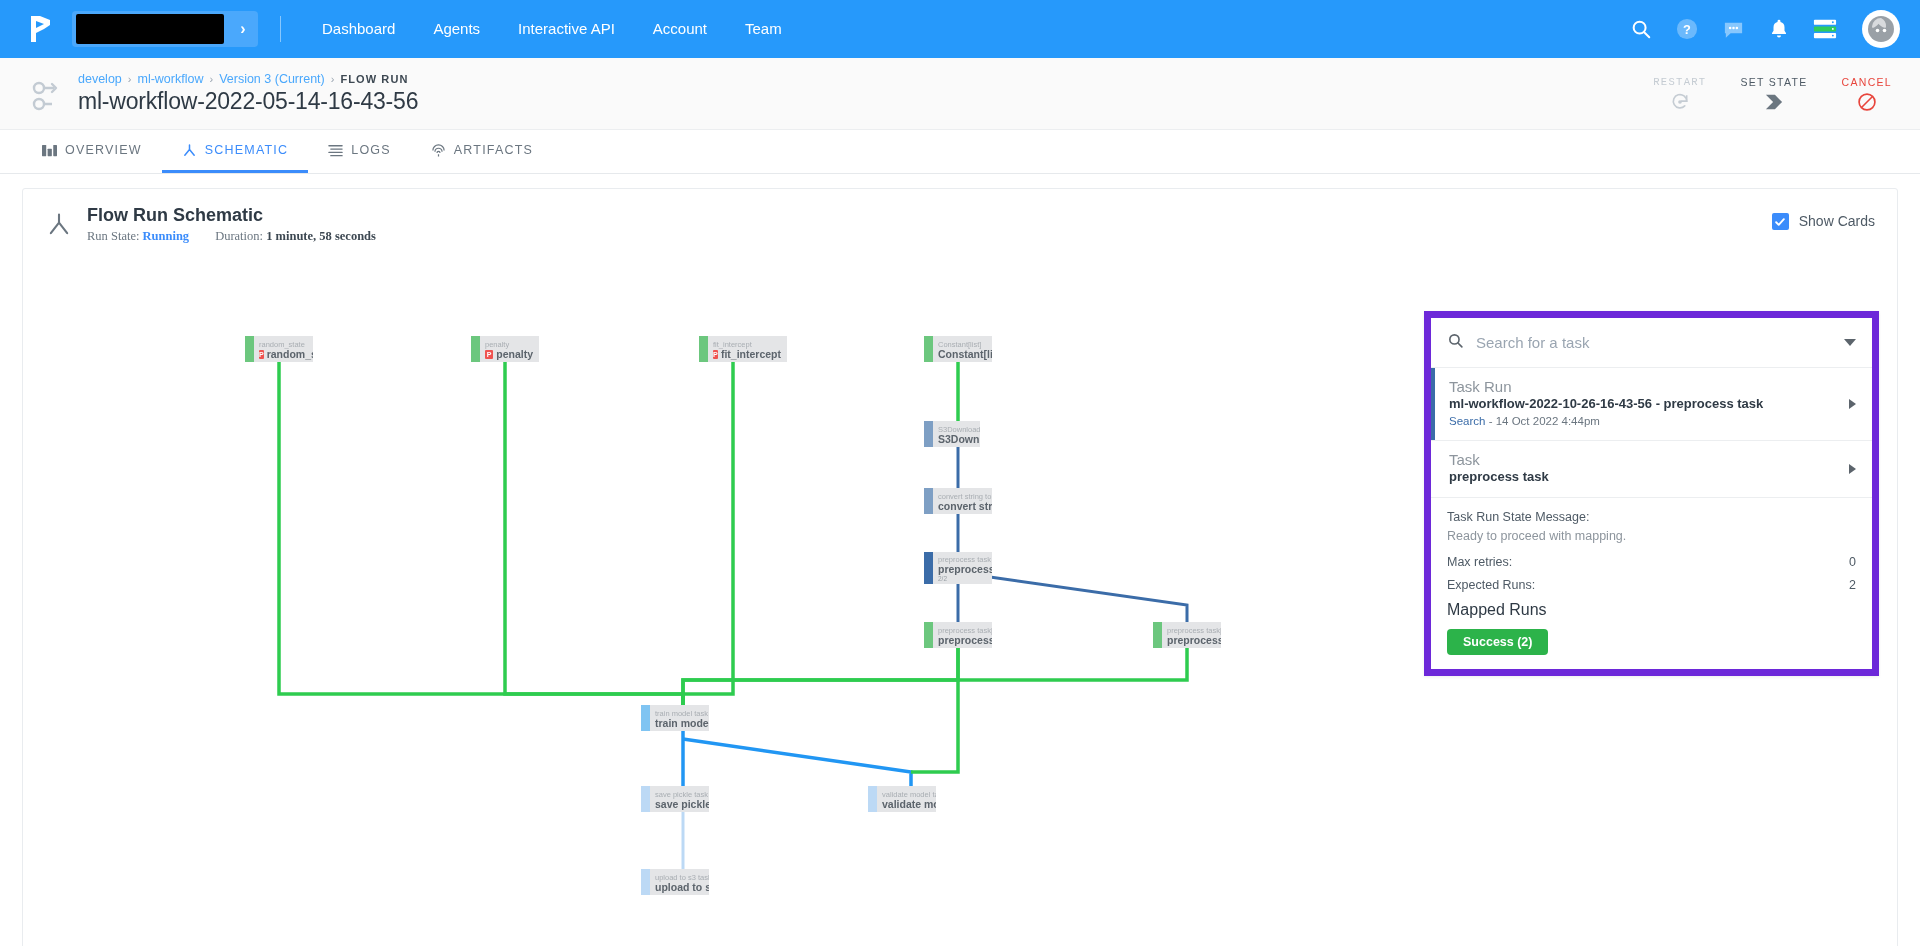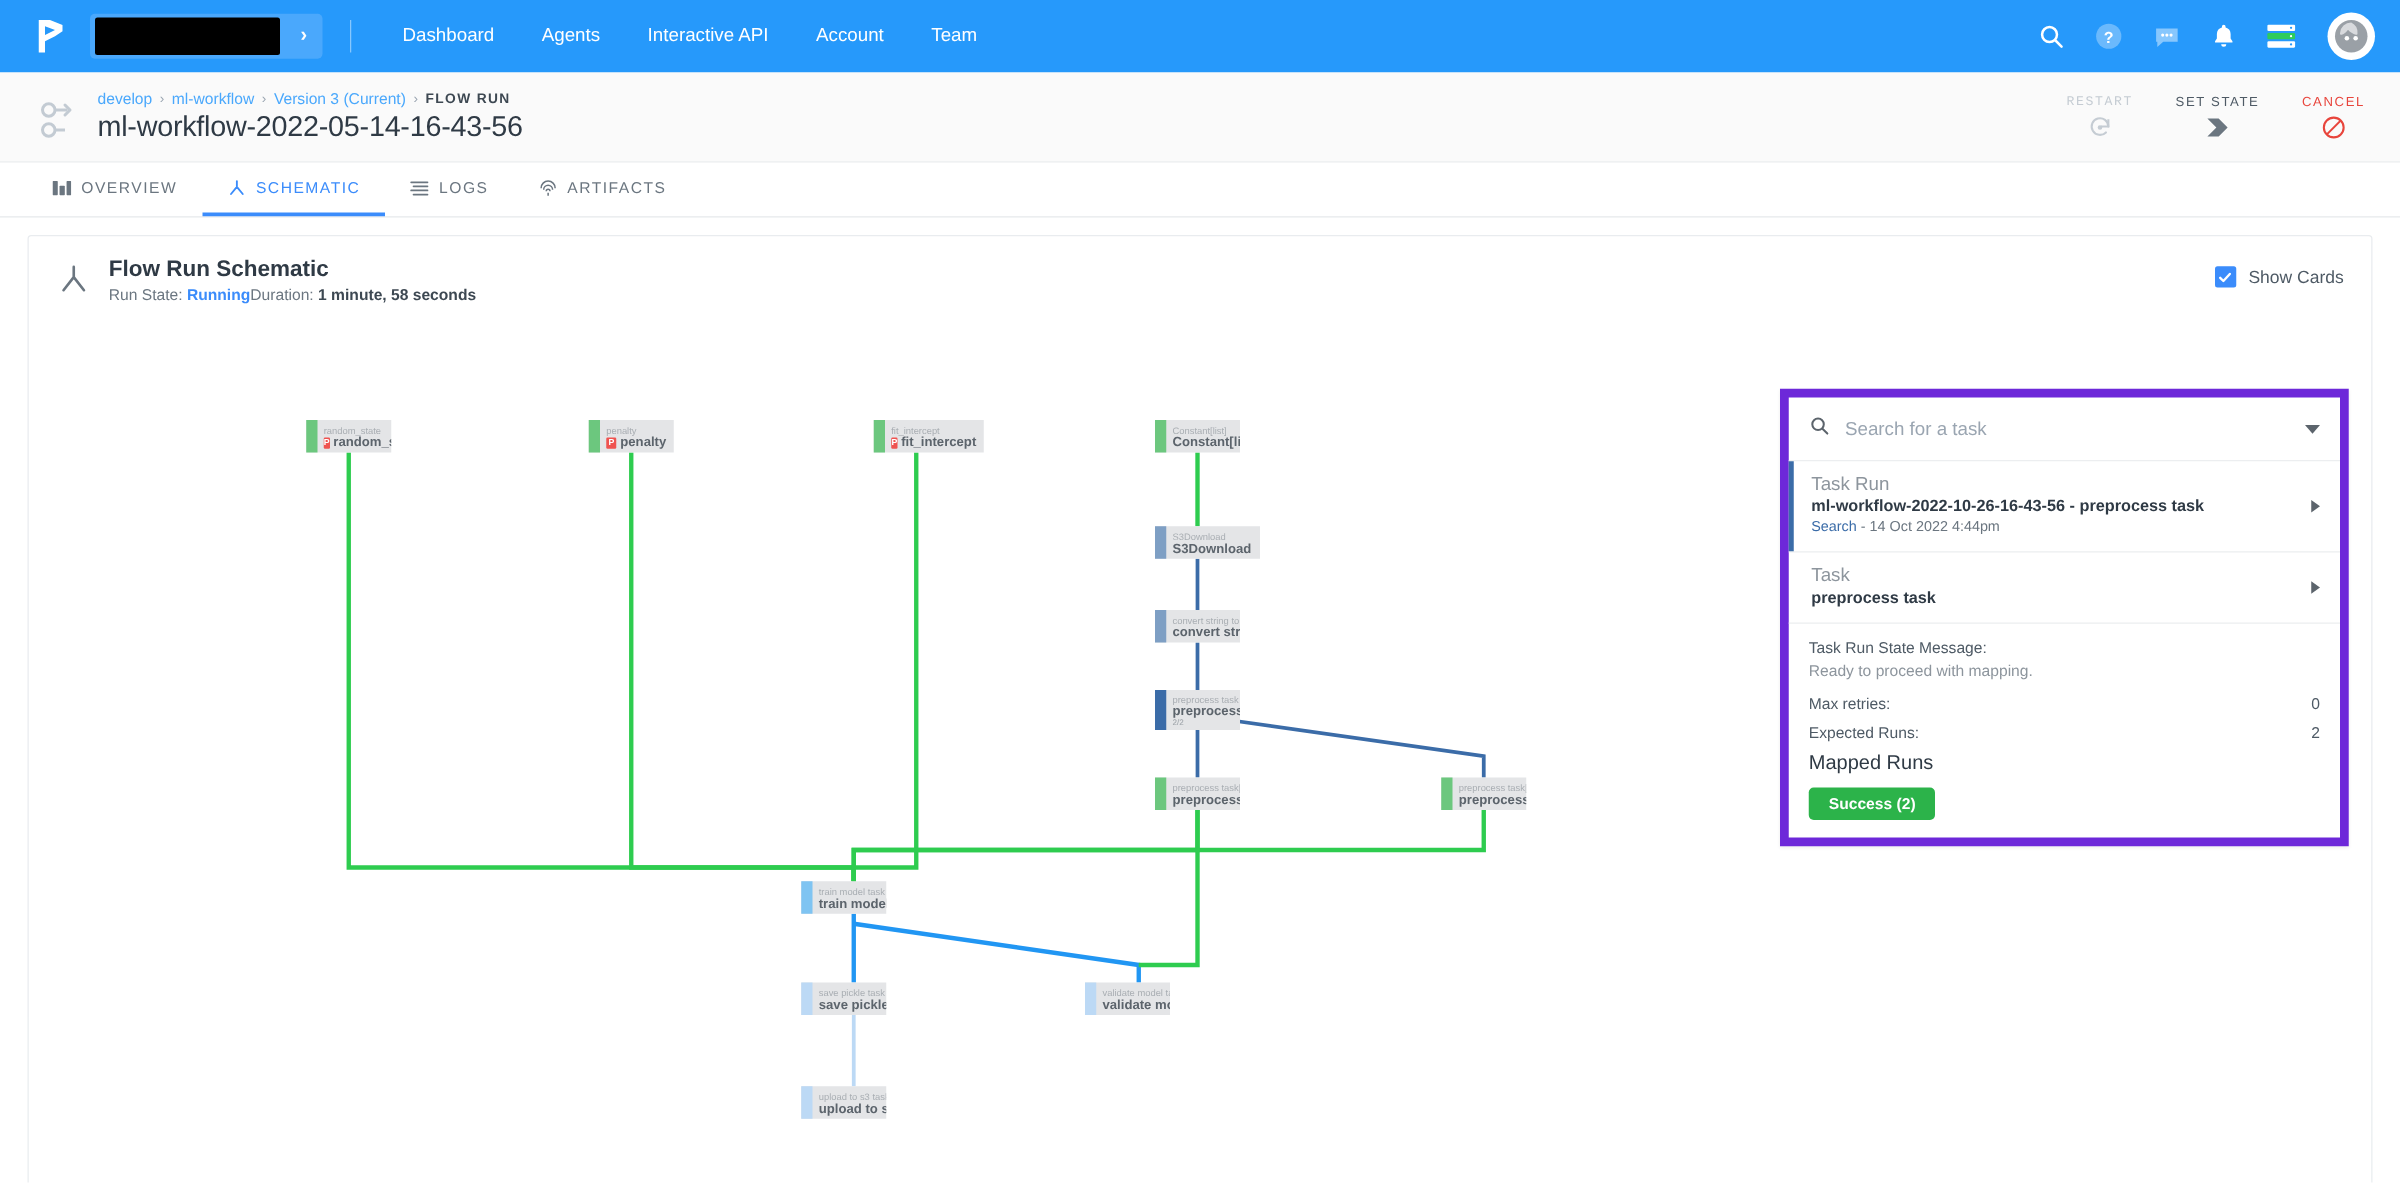--- a/index.html
+++ b/index.html
@@ -115,21 +115,21 @@
     position: relative;
     overflow: hidden;
   }
   .card-head {
     display: flex; align-items: center;
     padding: 16px 22px 14px 22px;
     position: relative;
   }
   .card-head-ico { width: 28px; height: 28px; color: #6b7680; margin-right: 14px; }
   .card-title { font-size: 18px; font-weight: bold; color: #2f3a45; }
-  .card-sub { font-size: 12.5px; color: #6b7680; margin-top: 3px; display: flex; gap: 0; }
+  .card-sub { font-size: 12.5px; color: #6b7680; margin-top: 3px; display: flex; gap: 26px; font-family: Liberation Serif, serif; }
   .card-sub b { color: #3d4852; }
   .state-running { color: #3b8cfb; font-weight: bold; }
   .show-cards {
     position: absolute; right: 22px; top: 24px;
     display: flex; gap: 10px; cursor: pointer;
   }
   .chk {
     width: 17px; height: 17px; border-radius: 2px; background: #3b8cfb;
     display: flex; align-items: center; justify-content: center;
   }
@@ -473,21 +473,21 @@
         </div>
         <div class="node" style="left: 901px; top: 67px; width: 68px;">
           <div class="node-bar" style="background: rgb(108, 199, 126);"></div>
           <div class="node-body">
             <div class="node-sub">Constant[list]</div>
             <div class="node-main">
               <span>Constant[list]</span>
             </div>
           </div>
         </div>
-        <div class="node" style="left: 901px; top: 152px; width: 84px;">
+        <div class="node" style="left: 901px; top: 152px; width: 56px;">
           <div class="node-bar" style="background: rgb(126, 159, 196);"></div>
           <div class="node-body">
             <div class="node-sub">S3Download</div>
             <div class="node-main">
               <span>S3Download</span>
             </div>
           </div>
         </div>
         <div class="node" style="left: 901px; top: 219px; width: 68px;">
           <div class="node-bar" style="background: rgb(126, 159, 196);"></div>

